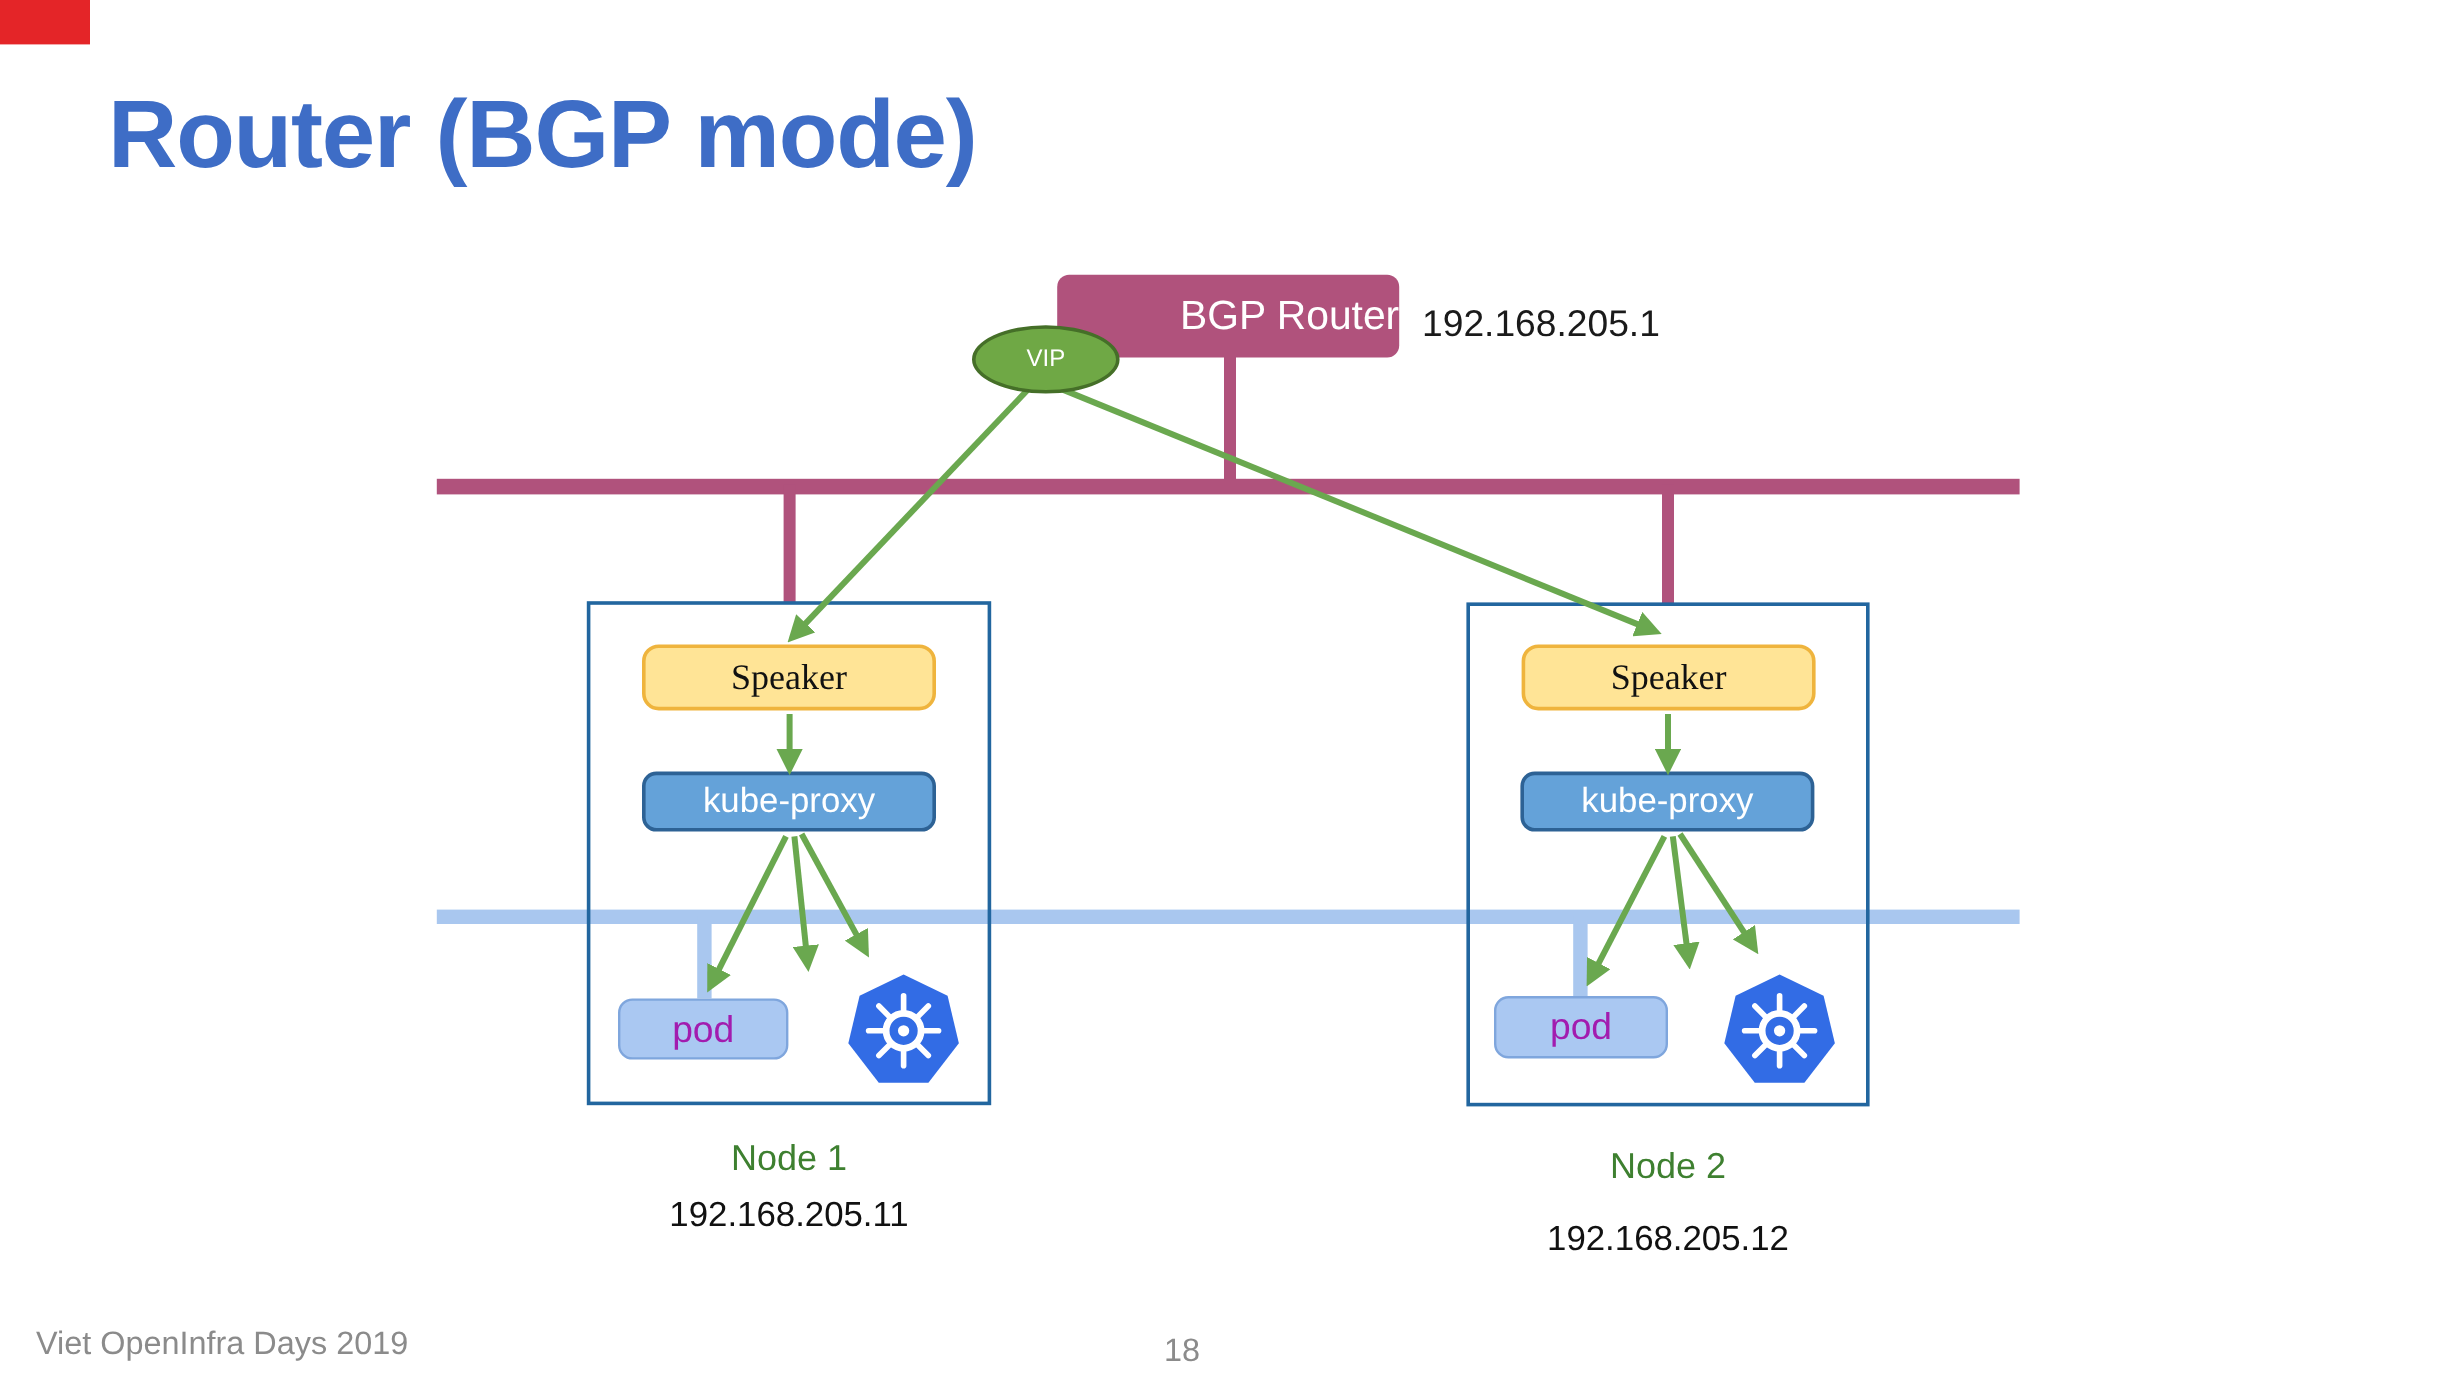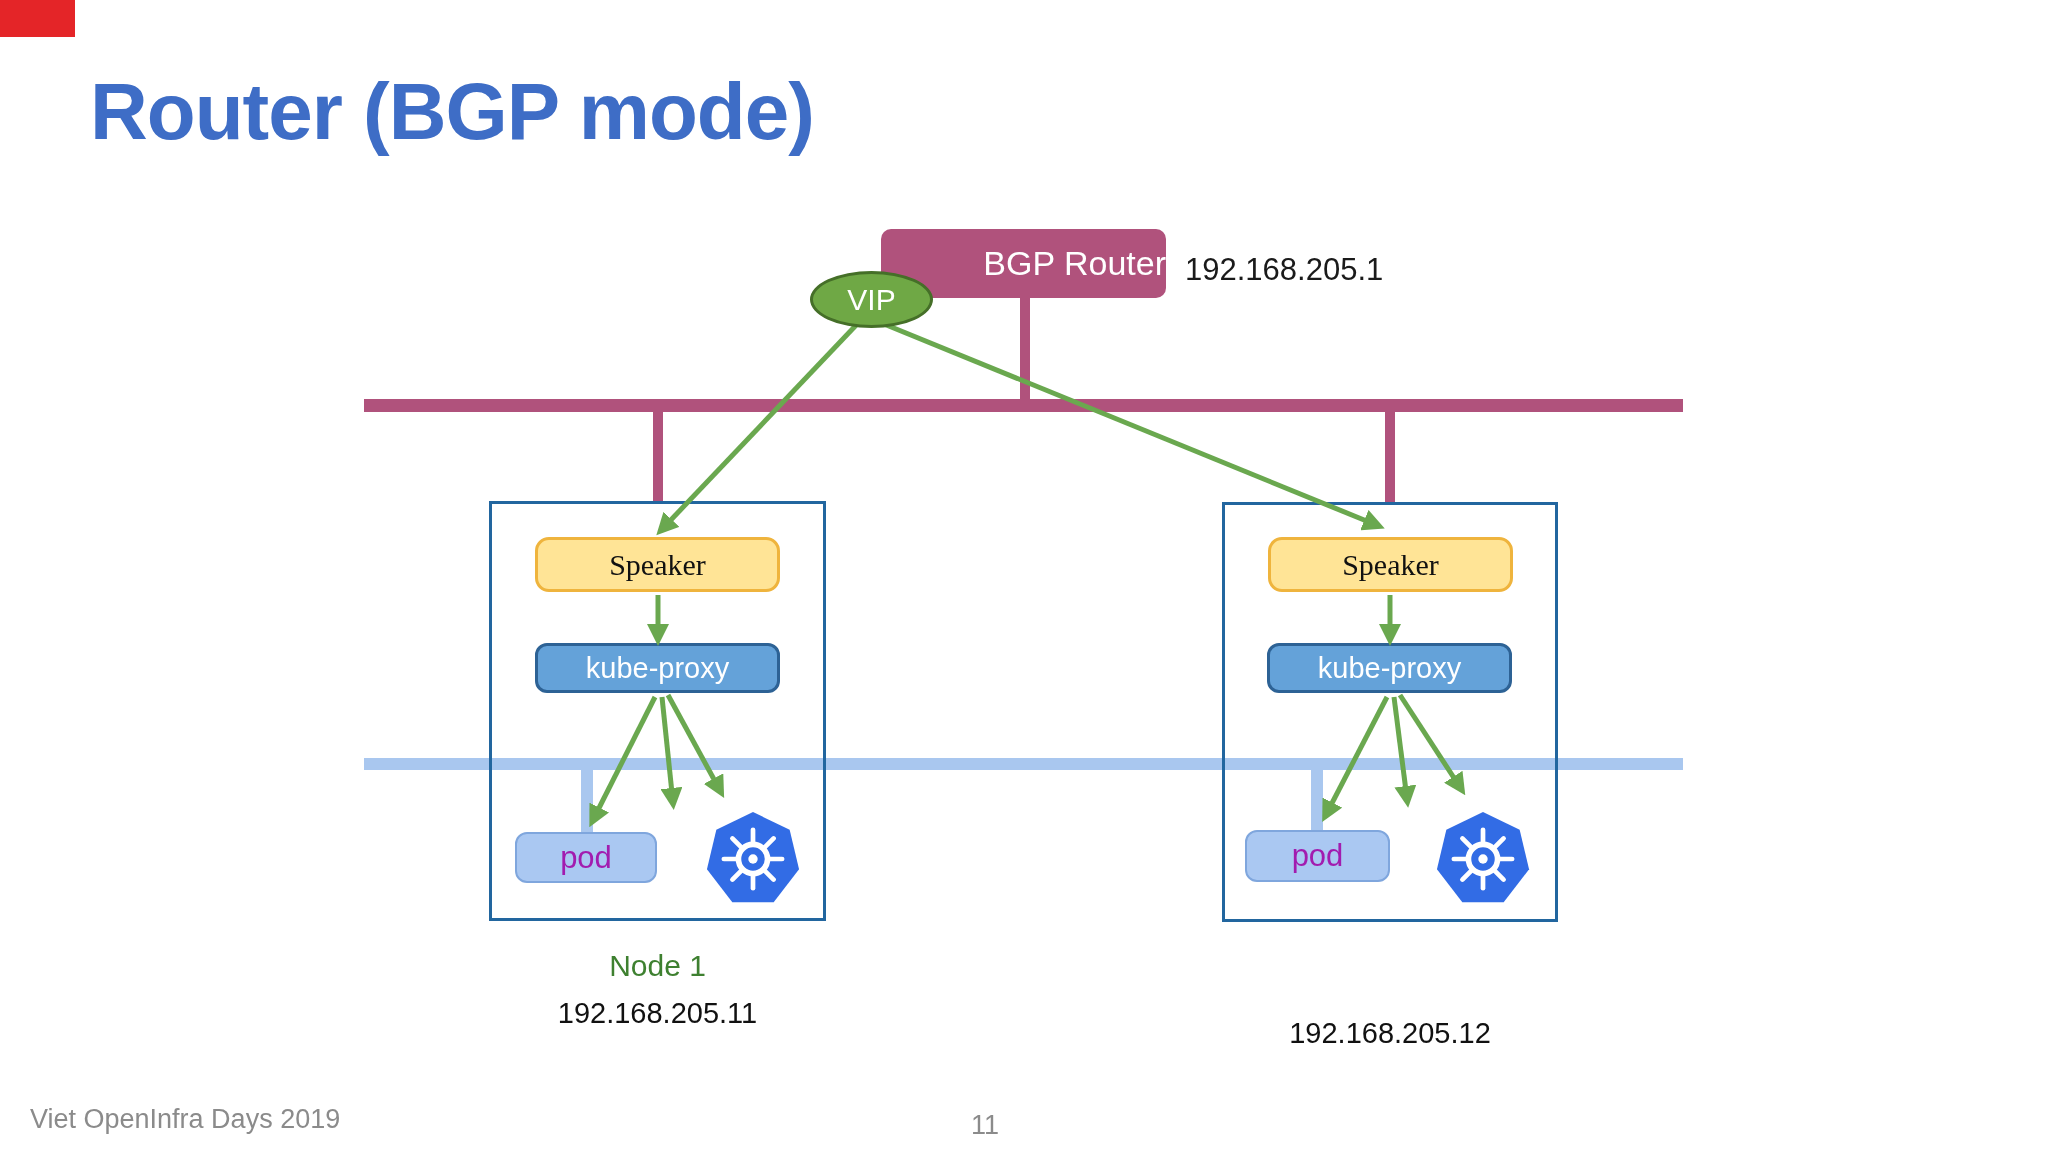--- a/index.html
+++ b/index.html
@@ -20,21 +20,21 @@
   
   .bgp-box{
     left:881px;top:229px;width:285px;height:69px;border-radius:10px;
     background:#b0527c;color:#ffffff;font-size:34px;line-height:69px;text-align:right;
   }
   .router-ip{left:1185px;top:252px;font-size:31px;color:#1a1a1a;}
   
   .vip{
     left:810px;top:271px;width:123px;height:57px;border-radius:50%;
     background:#6fa845;border:3px solid #456f28;box-sizing:border-box;
-    color:#ffffff;font-size:30px;line-height:51px;text-align:center;
+    color:#ffffff;font-size:20px;line-height:51px;text-align:center;
   }
   
   .node-box{border:3px solid #22669f;box-sizing:border-box;background:transparent;}
   .node-box.n1{left:489px;top:501px;width:337px;height:420px;}
   .node-box.n2{left:1222px;top:502px;width:336px;height:420px;}
   
   .speaker{
     width:245px;height:55px;border-radius:14px;background:#ffe496;
     border:3px solid #efb43d;box-sizing:border-box;
     color:#111111;font-size:30px;line-height:49px;text-align:center;font-family:Liberation Serif, serif;
@@ -131,20 +131,21 @@
       <line x1="61" y1="63" x2="71.9" y2="73.9"></line>
       <line x1="50" y1="67.5" x2="50" y2="83"></line>
       <line x1="39" y1="63" x2="28.1" y2="73.9"></line>
       <line x1="34.5" y1="52" x2="19" y2="52"></line>
       <line x1="39" y1="41" x2="28.1" y2="30.1"></line>
       <line x1="50" y1="36.5" x2="50" y2="21"></line>
       <line x1="61" y1="41" x2="71.9" y2="30.1"></line>
     </g>
     <circle cx="50" cy="52" r="5" fill="#ffffff"></circle>
   </svg>
+  <div class="abs node-name n2">Node 2</div>
   <div class="abs node-ip n2">192.168.205.12</div>
 
   <svg class="abs layer" viewBox="0 0 2048 1152">
     <defs>
       <marker id="ah" markerWidth="4.4" markerHeight="4.4" refX="1" refY="2.2" orient="auto">
         <path d="M0,0 L4.4,2.2 L0,4.4 Z" fill="#6aa84f"></path>
       </marker>
     </defs>
     <g stroke="#6aa84f" stroke-width="5" fill="none">
       <line x1="861" y1="320" x2="668" y2="523" marker-end="url(#ah)"></line>
@@ -156,15 +157,15 @@
       <line x1="668" y1="695" x2="716" y2="783" marker-end="url(#ah)"></line>
       <line x1="1387" y1="697" x2="1330" y2="807" marker-end="url(#ah)"></line>
       <line x1="1394" y1="697" x2="1406" y2="791" marker-end="url(#ah)"></line>
       <line x1="1400" y1="695" x2="1456" y2="781" marker-end="url(#ah)"></line>
     </g>
   </svg>
 
   <div class="abs vip">VIP</div>
 
   <div class="abs footer-text">Viet OpenInfra Days 2019</div>
-  <div class="abs page-number">11</div>
+  <div class="abs page-number">18</div>
 
 </div>
 
 </body></html>

